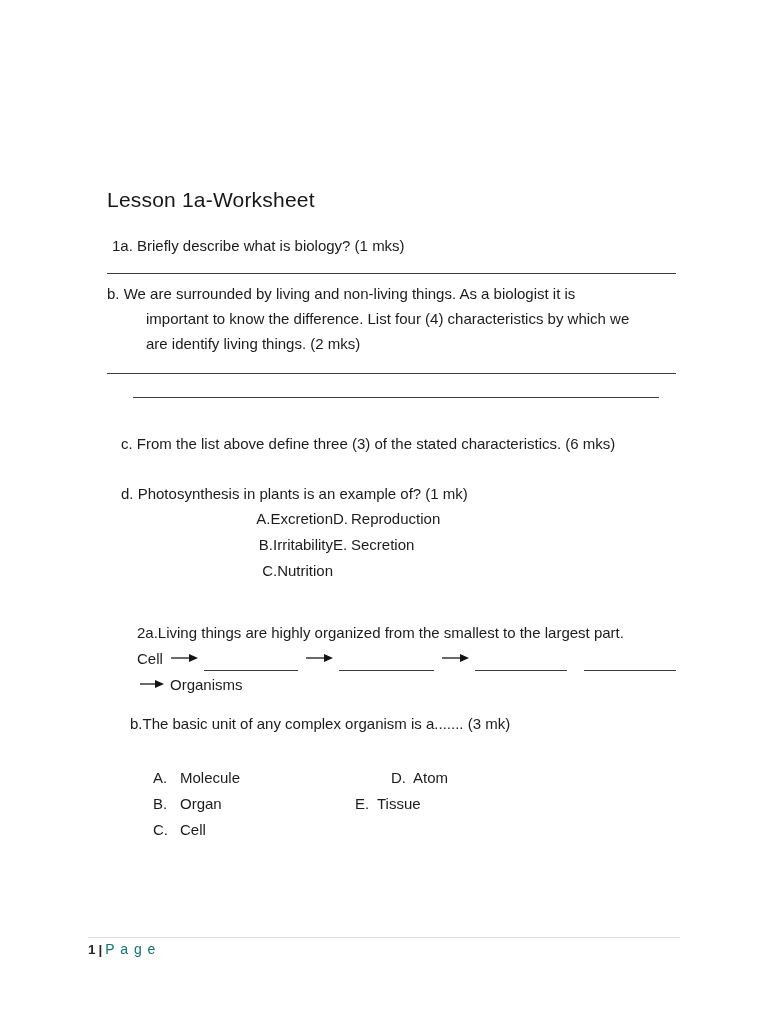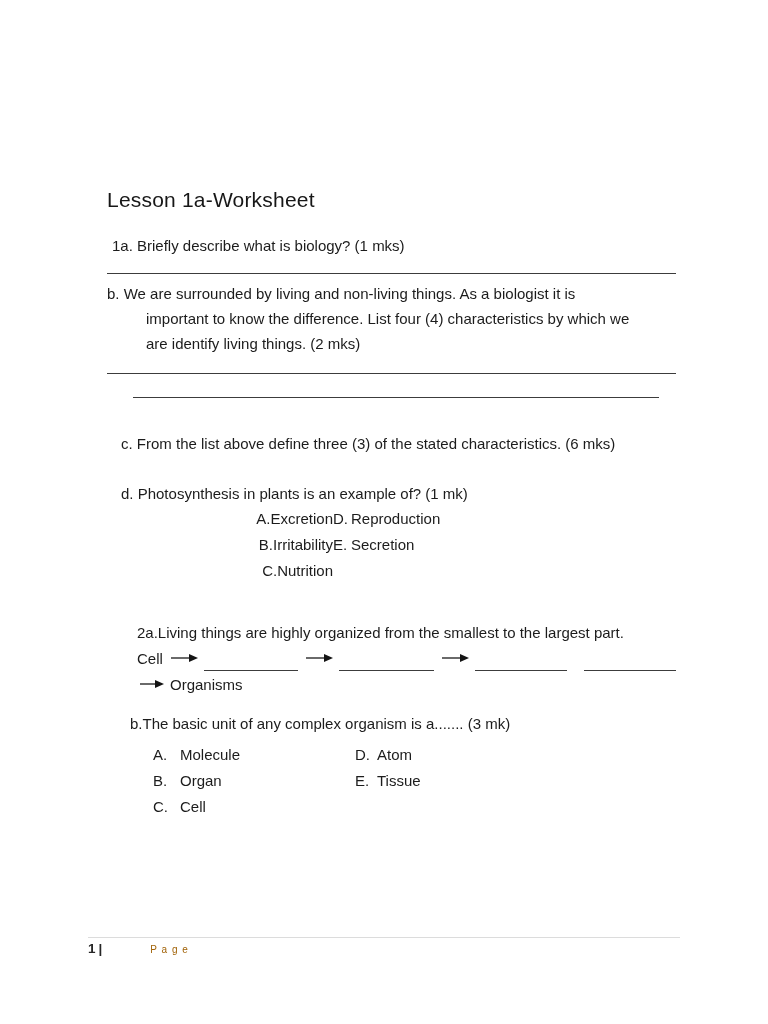--- a/index.html
+++ b/index.html
@@ -44,26 +44,26 @@
   .cell-line .arrow { margin-left:8px; margin-right:12px; }
   .blank { height:20px; border-bottom:1.5px solid #3c3c3c; }
   .blank-1 { width:97px; margin-left:2px; }
   .blank-2 { width:98px; margin-left:2px; }
   .blank-3 { width:95px; margin-left:2px; }
   .blank-4 { width:95px; margin-left:17px; }
   .organisms-line { display:flex; align-items:center; margin-left:33px; height:26px; }
   .organisms-line .arrow { width:16px; margin-right:14px; }
   .organisms-word { font-size:15px; line-height:25px; }
   .q2b { margin-top:14px; margin-left:23px; }
-  .q2b-first { margin-top:6px; }
+  .q2b-first { margin-top:29px;gap:36px; }
   .footer-rule { position:absolute; left:88px; top:937px; width:592px; border-top:1px solid #dcdcdc; }
   .footer-text { position:absolute; left:88px; top:941px; font-size:13.5px; white-space:nowrap; }
   .pg-num, .pg-bar { font-weight:700; color:#262626; }
   .pg-bar { margin:0 3px; }
-  .pg-label { color:#a16207; font-size:10px; letter-spacing:1px;margin-left:45px; }
+  .pg-label { color:#0f766e; font-size:14px; letter-spacing:1px; }
 </style>
 </head>
 <body>
 
 <div class="page">
   <div class="content">
 
     <h1 class="title">Lesson 1a-Worksheet</h1>
 
     <div class="line q1a">1a. Briefly describe what is biology? (1 mks)</div>

